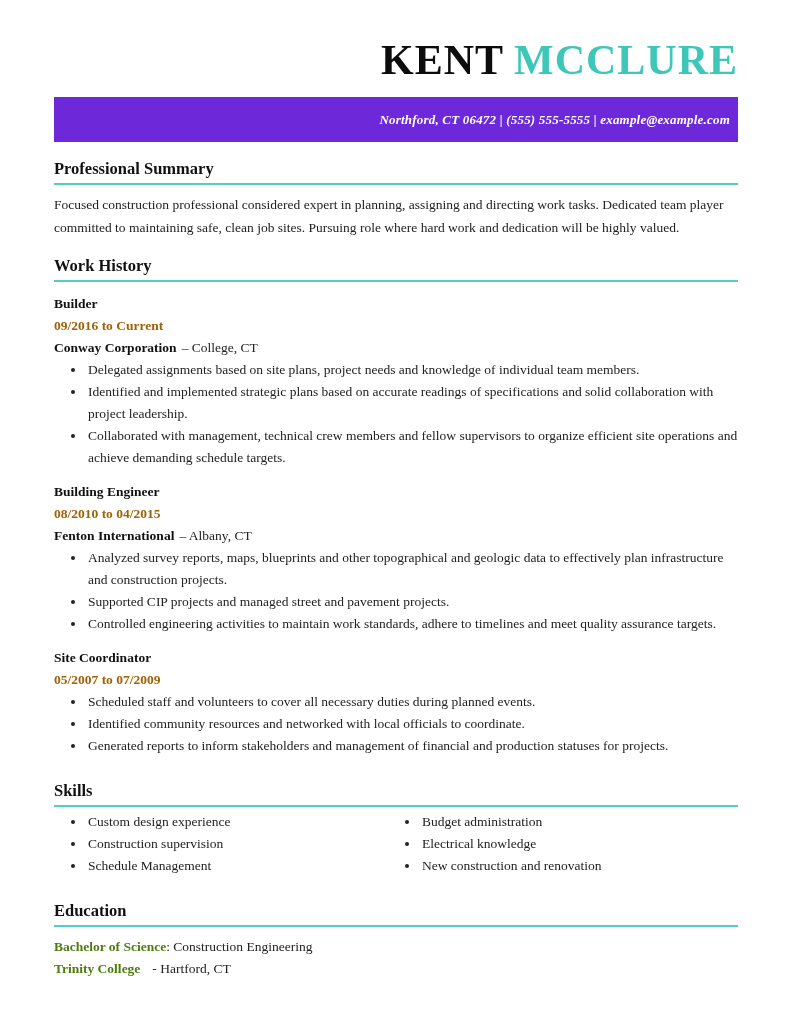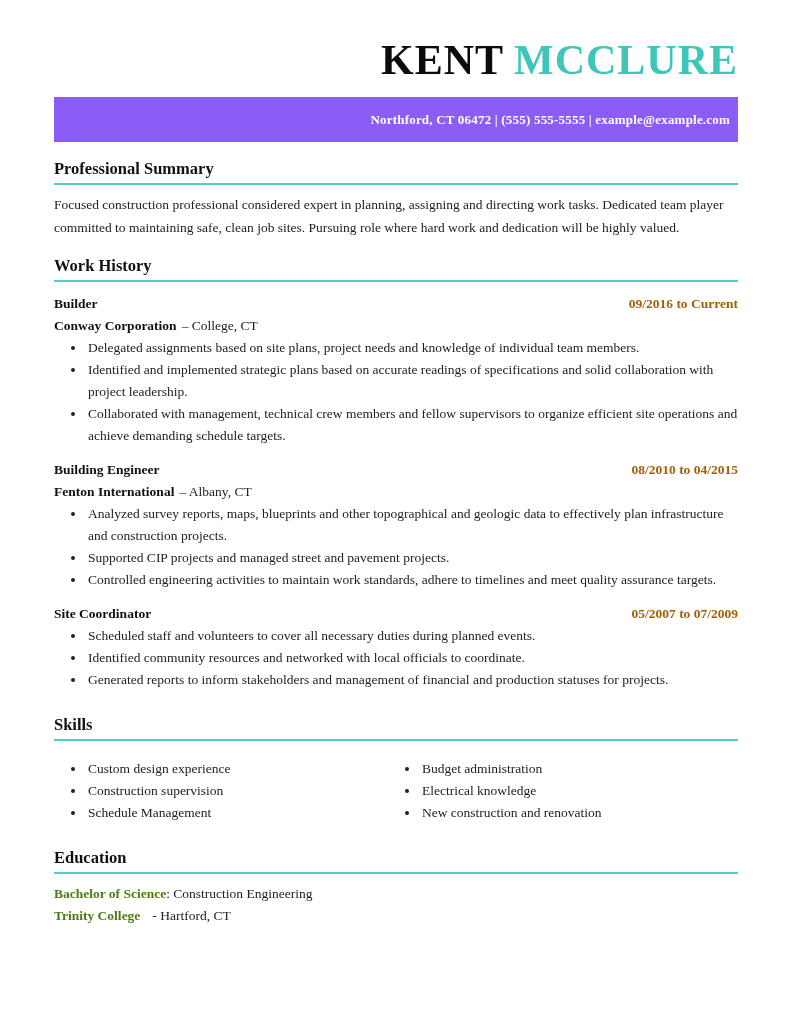--- a/index.html
+++ b/index.html
@@ -57,51 +57,52 @@
     color: #222222;
   }
   .summary-p { margin-top: 9px; line-height: 22.5px; }
   
   .job { margin-top: 11px; }
   .job + .job { margin-top: 12px; }
   .job-head {
     display: flex;
     justify-content: space-between;
     align-items: baseline;
+    flex-direction: column;
   }
   .job-role { font-weight: bold; color: #111111; }
   .job-dates { color: #a16207; font-weight: bold; }
   .job-company-line { }
   .job-company { font-weight: bold; color: #111111; }
   .job-location { margin-left: 5px; }
   ul.bullets { list-style: disc; padding-left: 32px; }
   ul.bullets li { line-height: 22px; padding-left: 2px; }
   
-  .skills-cols { display: flex; margin-top: 17px; }
+  .skills-cols { display: flex; margin-top: 4px; }
   .skills-col { width: 50%; }
   .skills-col ul { list-style: disc; padding-left: 32px; }
   .skills-col.right ul { padding-left: 24px; }
   .skills-col li { line-height: 22px; padding-left: 2px; }
   .section-skills { margin-top: 24px; }
   .section-education { margin-top: 24px; }
   
   .edu-block { margin-top: 9px; }
   .edu-bold { font-weight: bold; color: #4d7c0f; }
   .edu-rest-spaced { margin-left: 12px; }
 </style>
 </head>
 <body>
 
 <div class="page">
 
   <div class="name-line">
     <span class="name-first">KENT</span><span class="name-last" style="color: rgb(62, 199, 185);">MCCLURE</span>
   </div>
 
-  <div class="contact-bar" style="background: #8b5cf6;">
+  <div class="contact-bar" style="background: #6d28d9; font-style: italic;">
     <span class="contact-text" style="color: rgb(255, 255, 255);">Northford, CT 06472 | (555) 555-5555 | example@example.com</span>
   </div>
 
   <div class="section">
     <div class="section-title" style="border-bottom-color: rgb(82, 207, 196);">Professional Summary</div>
     <p class="body-text summary-p">Focused construction professional considered expert in planning, assigning and directing work tasks. Dedicated team player committed to maintaining safe, clean job sites. Pursuing role where hard work and dedication will be highly valued.</p>
   </div>
 
   <div class="section">
     <div class="section-title" style="border-bottom-color: rgb(82, 207, 196);">Work History</div>

